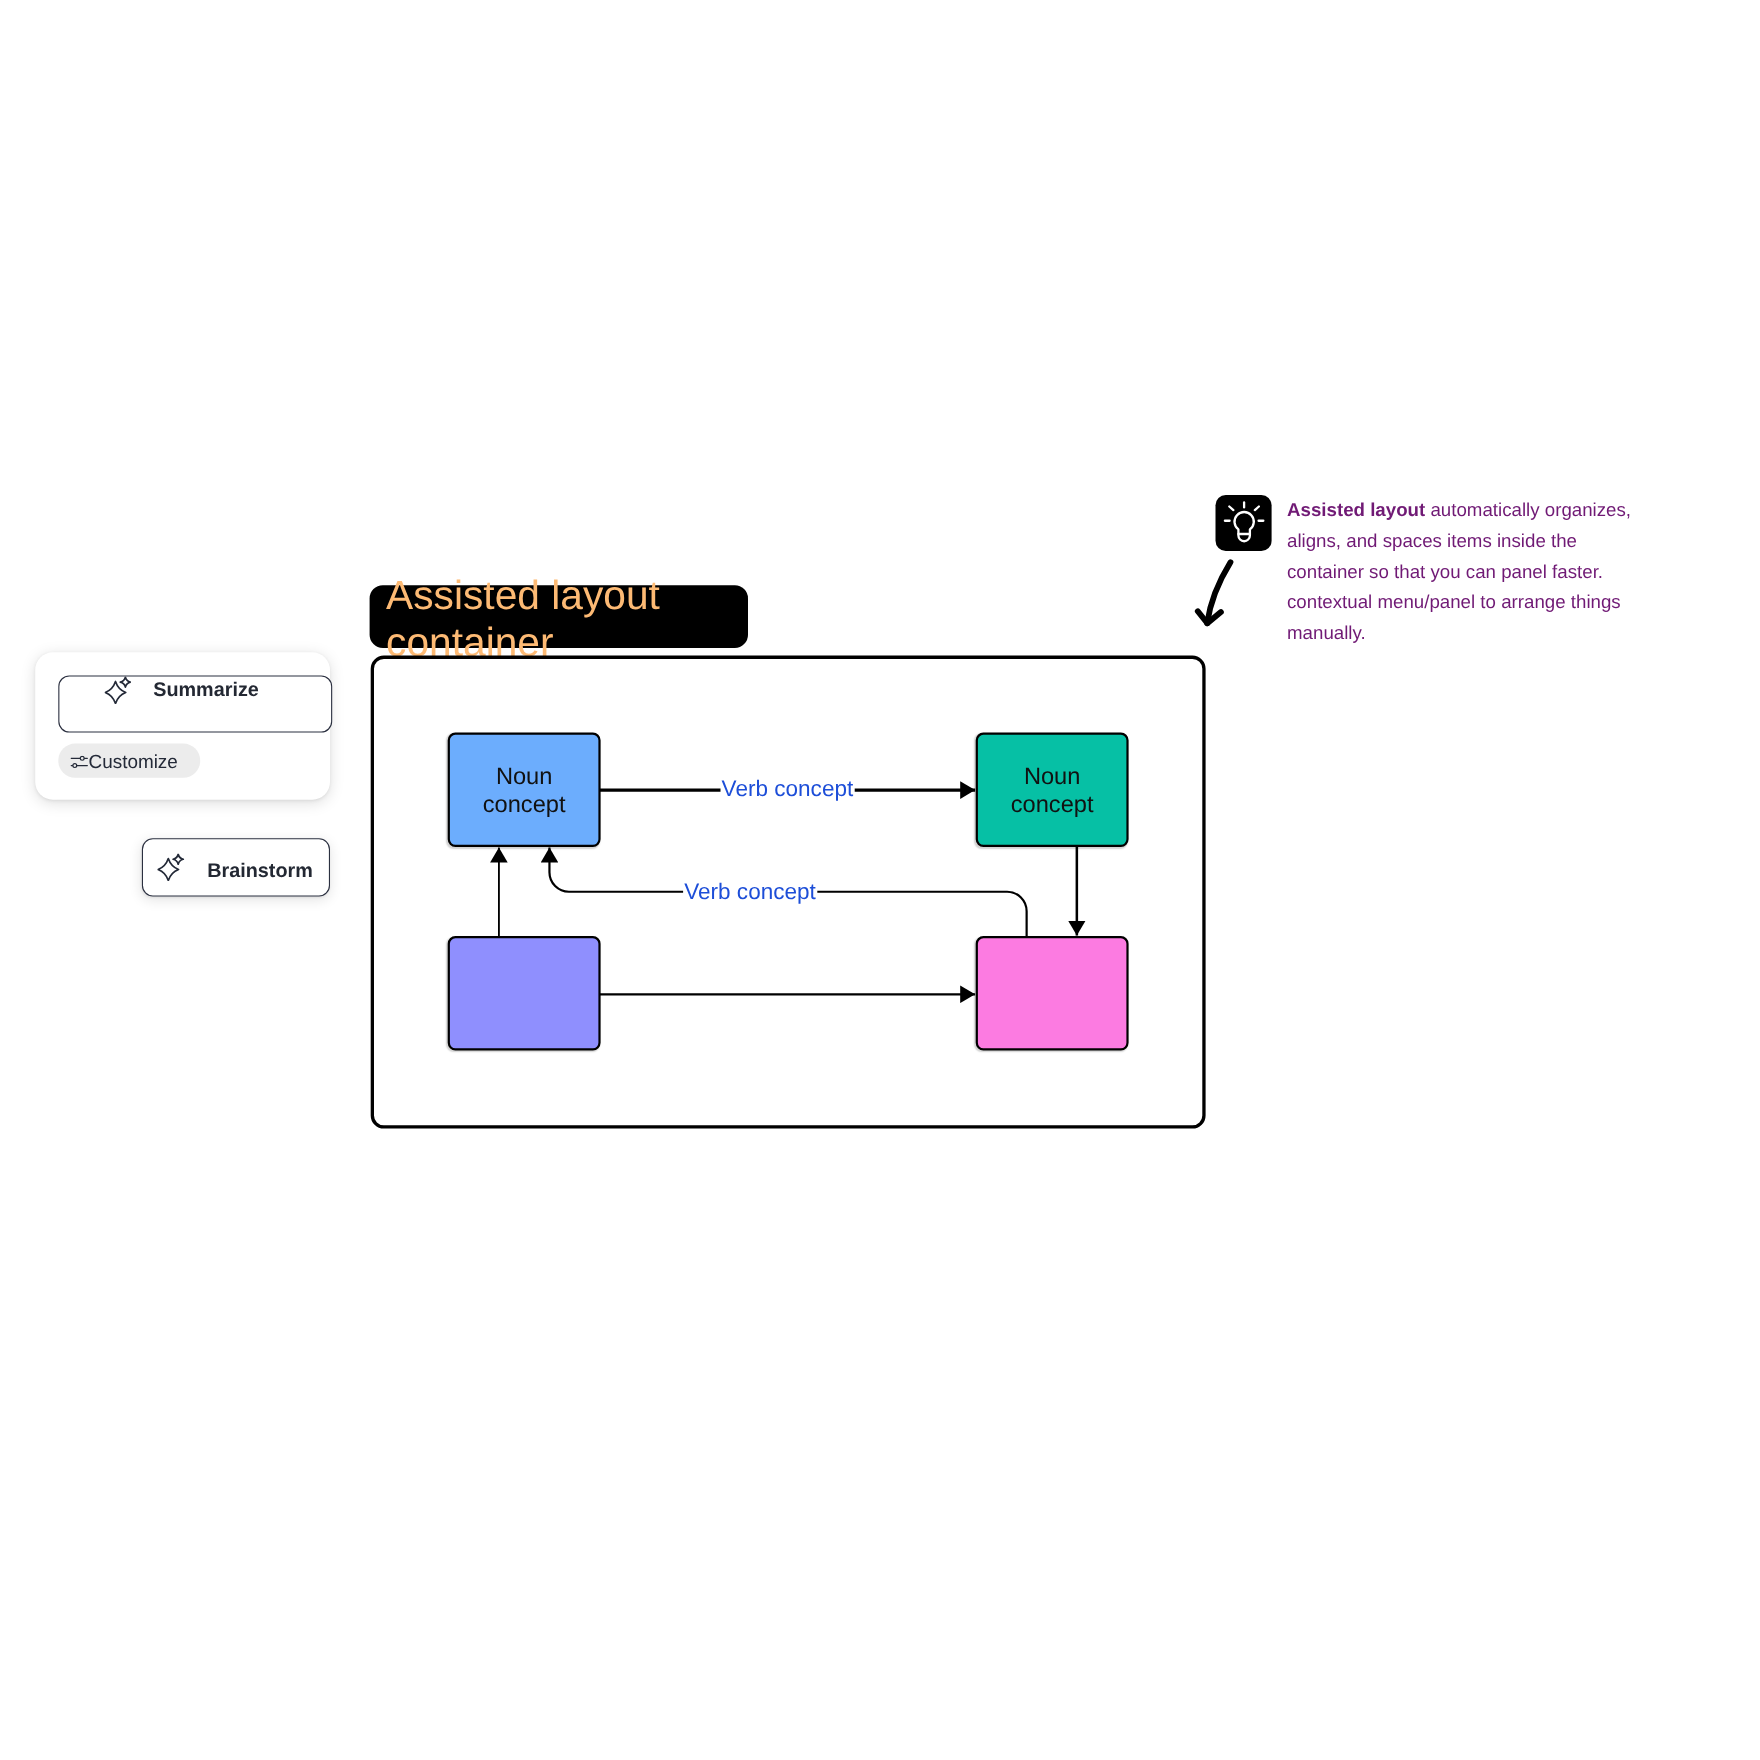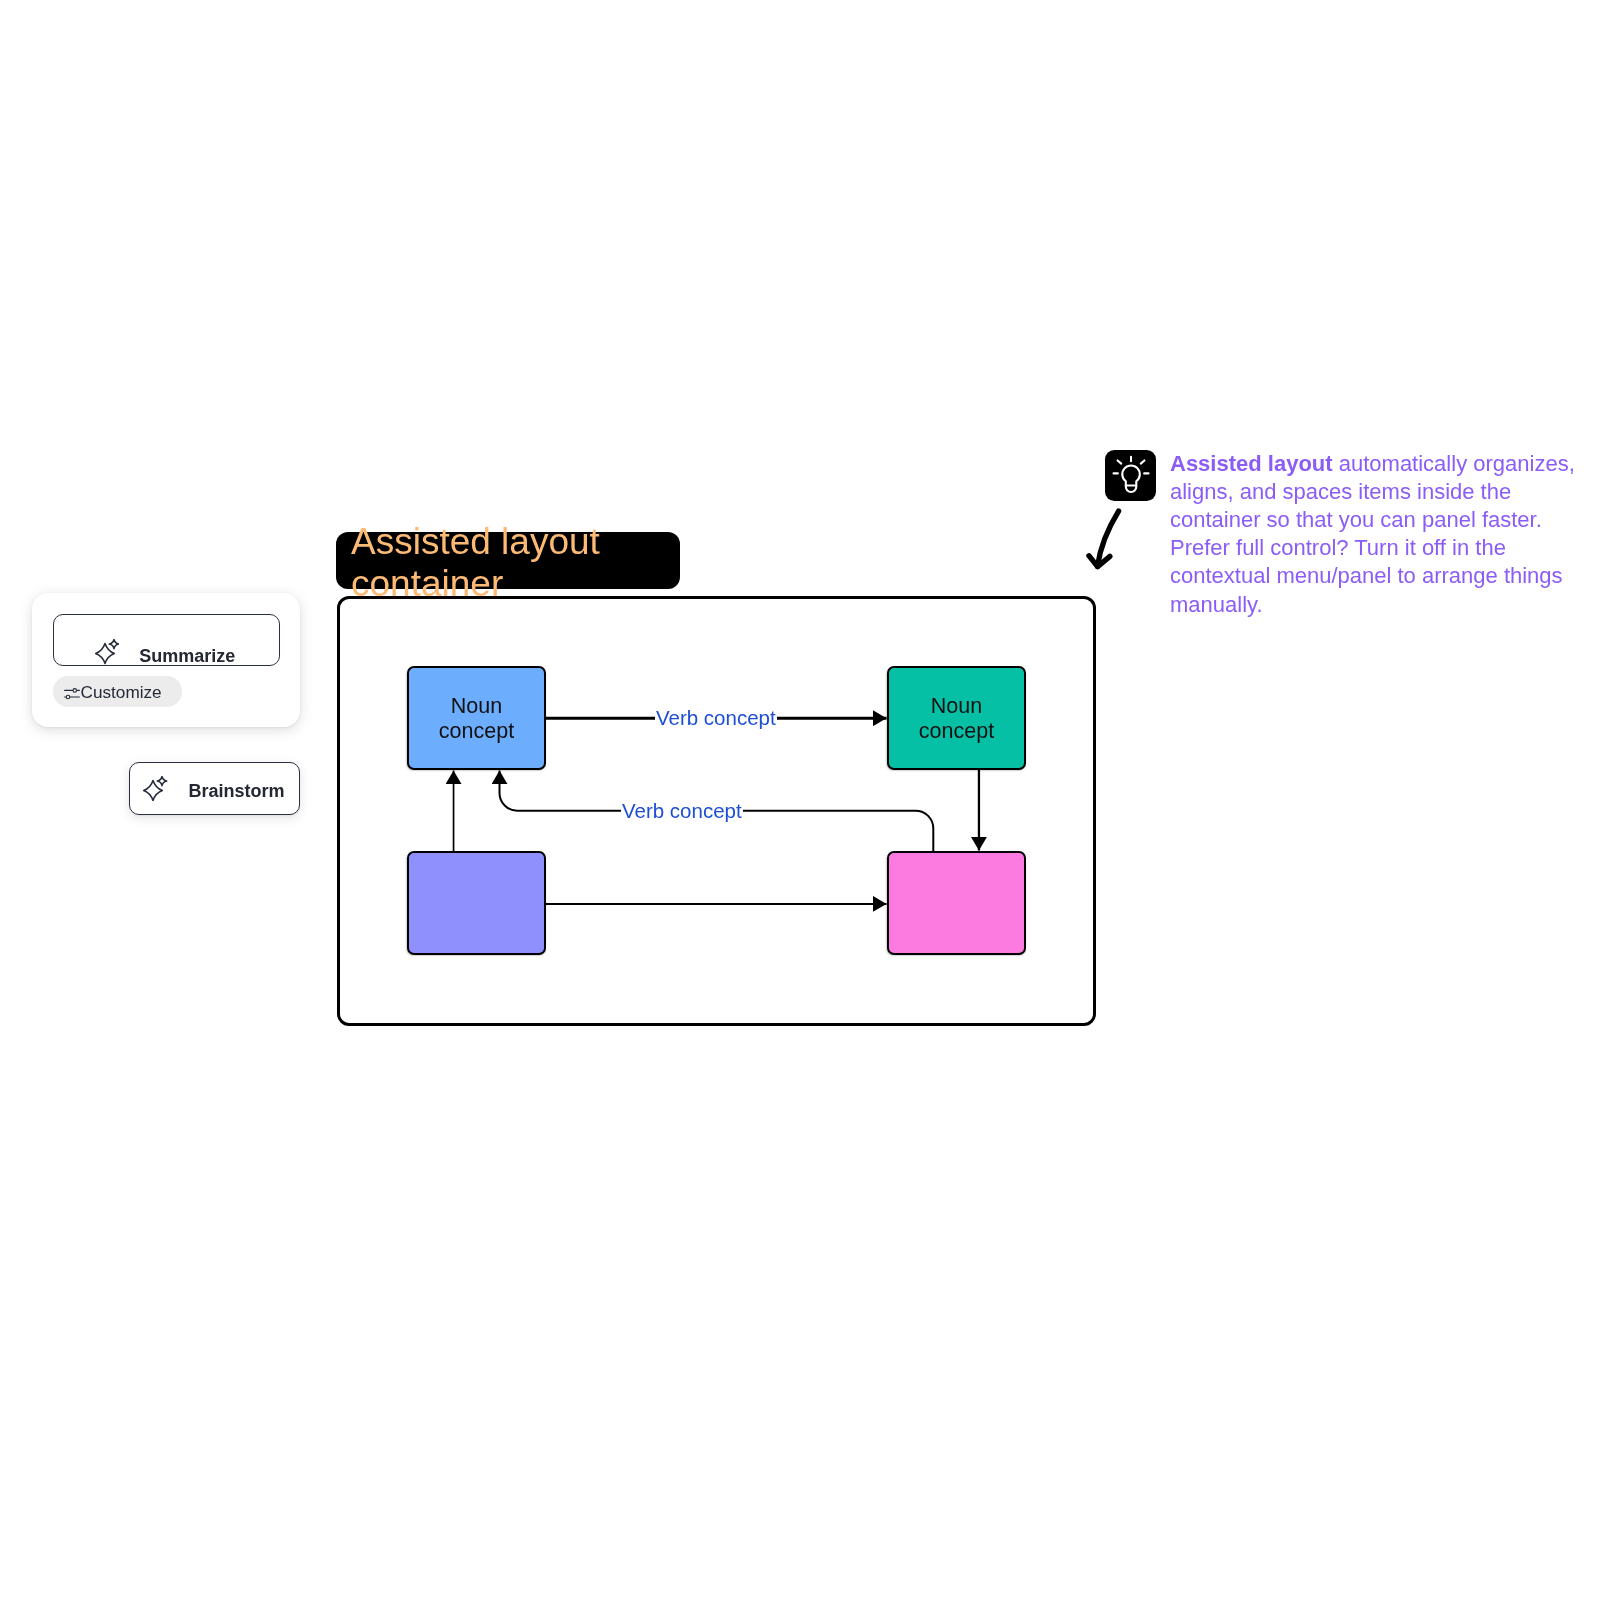--- a/index.html
+++ b/index.html
@@ -4,23 +4,23 @@
 <style>
   html,body{margin:0;padding:0;}
   body{width:1600px;height:1600px;background:#ffffff;
        font-family:"Liberation Sans",sans-serif;overflow:hidden;position:relative;}
   #stage{position:absolute;left:0;top:0;width:1600px;height:1600px;}
 
   
   #ai-panel{position:absolute;left:31.6px;top:592.8px;width:268.4px;height:134px;
             background:#ffffff;border-radius:16px;
             box-shadow:0 3px 14px rgba(0,0,0,.13),0 1px 3px rgba(0,0,0,.07);}
-  #summarize-btn{position:absolute;left:21px;top:21px;width:227px;height:52px;
+  #summarize-btn{position:absolute;left:21px;top:21px;width:249px;height:52px;
             background:#ffffff;border:1px solid #2b3040;border-radius:10px;
-            display:flex;align-items:flex-end;box-sizing:border-box;}
+            display:flex;align-items:flex-start;box-sizing:border-box;}
   #summarize-btn .ico{margin-left:41.2px;width:24.5px;height:25.4px;display:block;}
   #summarize-btn .lbl{margin-left:20px;font-size:18px;font-weight:700;color:#232833;
             letter-spacing:0;position:relative;top:2px;}
   #customize-pill{position:absolute;left:21.5px;top:83.3px;height:30.5px;width:128.7px;
             background:#ececec;border-radius:15.25px;display:flex;align-items:center;
             padding:0 0 0 11.4px;box-sizing:border-box;}
   #customize-pill .ico{width:16px;height:11.6px;display:block;}
   #customize-pill .lbl{font-size:17.2px;color:#242a38;
             position:relative;top:1px;}
 
@@ -64,21 +64,21 @@
         padding:0 1px;white-space:nowrap;line-height:24px;}
   #edge-label-1{left:655px;top:706px;}
   #edge-label-2{left:621px;top:799px;}
 
   
   #annotation-icon{position:absolute;left:1104.5px;top:449.5px;width:51.8px;height:51.6px;
         background:#000000;border-radius:9.3px;}
   #annotation-icon svg{position:absolute;left:0;top:0;}
   #annotation-arrow{position:absolute;left:1085px;top:505px;width:40px;height:70px;}
   #annotation-text{position:absolute;left:1170px;top:449.5px;width:380px;
-        font-size:22px;line-height:28.2px;color:#8b5cf6;white-space:nowrap;}
+        font-size:17px;line-height:28.2px;color:#701a75;white-space:nowrap;}
   #annotation-text b{font-weight:700;}
   #annotation-text b::after{content:" ";}
 </style>
 </head>
 <body>
 
 <div id="stage">
 
   <div id="ai-panel">
     <div id="summarize-btn">
@@ -169,18 +169,17 @@
     </svg>
   </div>
   <svg id="annotation-arrow" viewBox="1085 505 40 70" fill="none">
     <path d="M1118.6 511.1 C1110.0 525.0 1100.8 543.0 1097.4 566.6" stroke="#000" stroke-width="5.3" stroke-linecap="round"></path>
     <path d="M1088.9 555.7 L1097.6 566.6 L1109.9 556.4" stroke="#000" stroke-width="5.3" stroke-linecap="round" stroke-linejoin="round"></path>
   </svg>
   <div id="annotation-text">
     <div class="aline"><b>Assisted layout</b><span>automatically organizes,</span></div>
     <div class="aline"><span>aligns, and spaces items inside the</span></div>
     <div class="aline"><span>container so that you can panel faster.</span></div>
-    <div class="aline"><span>Prefer full control? Turn it off in the</span></div>
     <div class="aline"><span>contextual menu/panel to arrange things</span></div>
     <div class="aline"><span>manually.</span></div>
   </div>
 
 </div>
 
 </body></html>

